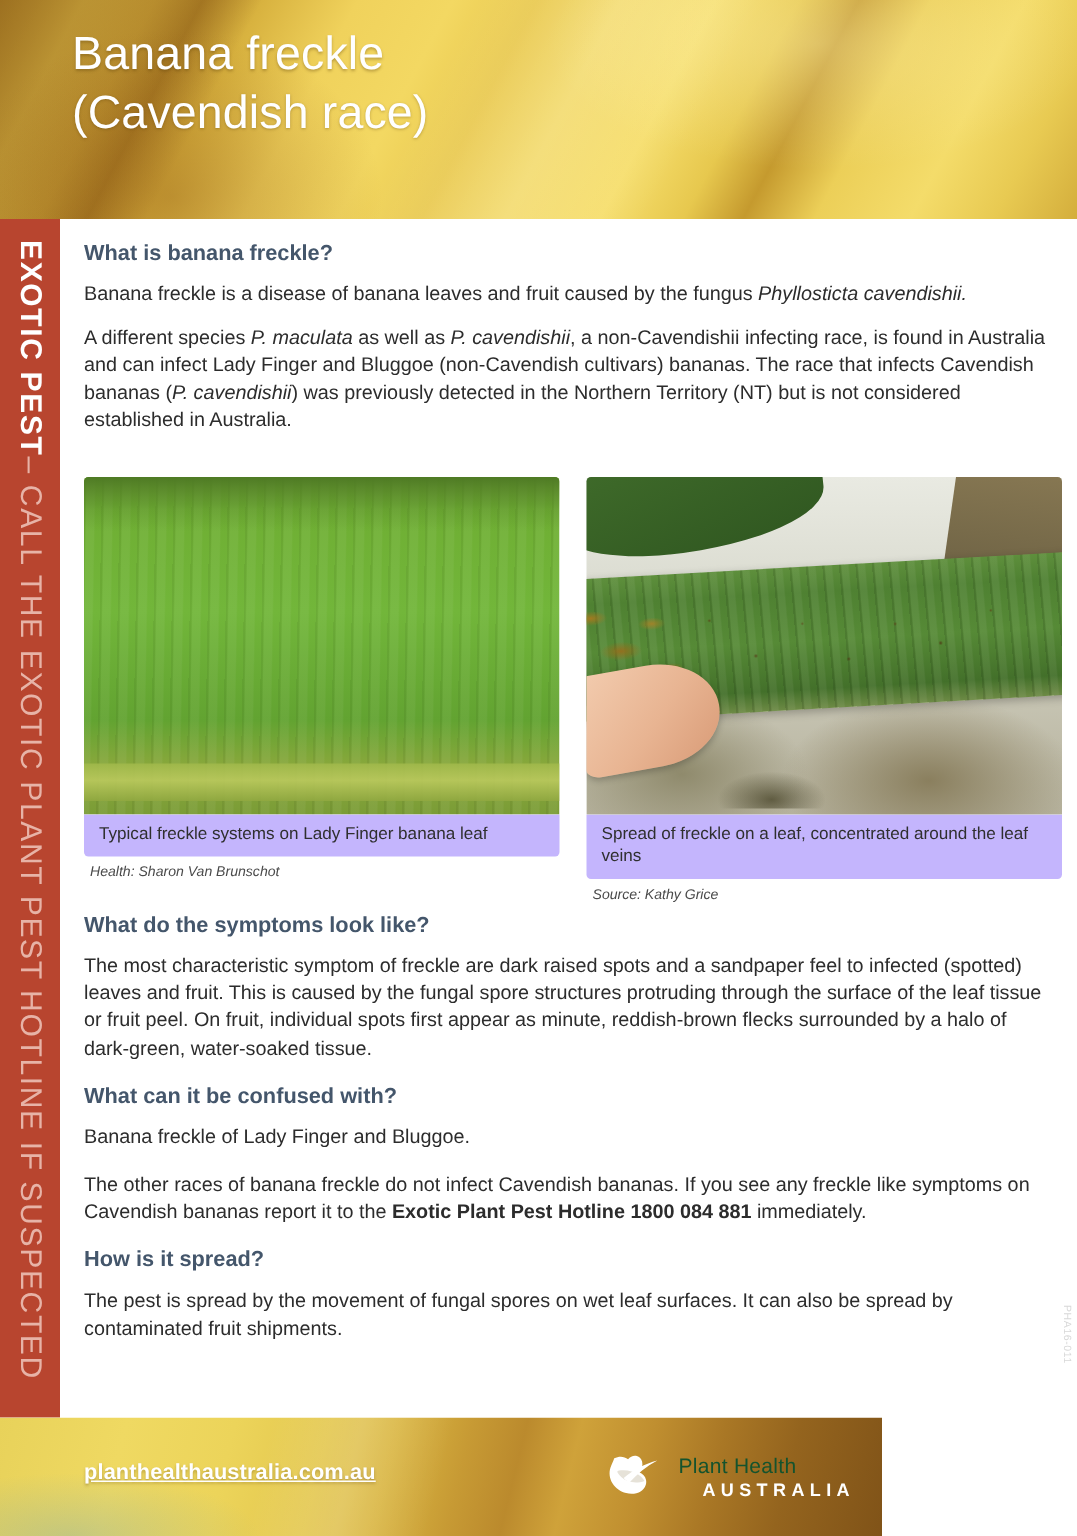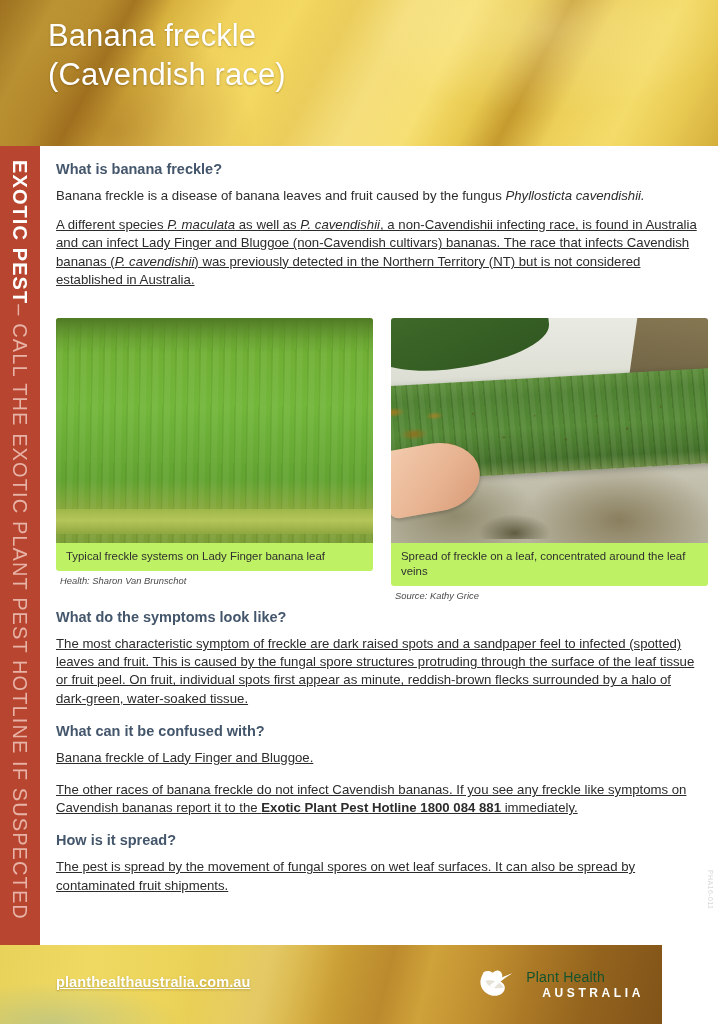--- a/index.html
+++ b/index.html
@@ -121,21 +121,21 @@
     line-height: 19px;
     font-weight: 700;
     color: #44566b;
   }
   p.body-text {
     margin: 0 0 11px 0;
     font-size: 13.2px;
     line-height: 18.2px;
     color: #2c2c2c;
   }
-  p.body-text:last-child { margin-bottom: 0; text-decoration: underline; }
+  p.body-text:last-child { margin-bottom: 0; }
   .it { font-style: italic; margin-top: 35px; }
   .bd { font-weight: 700; }
 
   .block { margin-bottom: 14px; }
   .block-tight { margin-bottom: 10px; }
 
   
   .figures {
     position: absolute;
     left: 56px;
@@ -271,21 +271,21 @@
     transform: rotate(-10deg);
     box-shadow: 0 2px 4px rgba(0,0,0,0.22);
   }
   .lh-grass {
     position: absolute; left: 24%; bottom: 2%; width: 30%; height: 26%;
     background:
       radial-gradient(ellipse 50px 26px at 50% 90%, rgba(70,66,38,0.75), rgba(0,0,0,0) 72%);
   }
 
   .figure-caption {
-    background: #bef264;
+    background: #c4b5fd;
     color: #2f2f2f;
     font-size: 11.4px;
     line-height: 15px;
     padding: 6px 10px 7px 10px;
     border-radius: 0 0 3px 3px;
     box-sizing: border-box;
   }
   .figure-source {
     margin-top: 4px;
     padding-left: 4px;
@@ -315,21 +315,21 @@
     writing-mode: vertical-rl;
     text-orientation: mixed;
     white-space: nowrap;
   }
 
   
   .footer {
     position: absolute;
     left: 0;
     top: 945px;
-    width: 662px;
+    width: 588px;
     height: 79px;
     overflow: hidden;
   }
   .footer-photo {
     position: absolute; inset: 0;
     background:
       linear-gradient(104deg,
         #e8d25a 0%,
         #efd962 14%,
         #ecd45a 26%,

